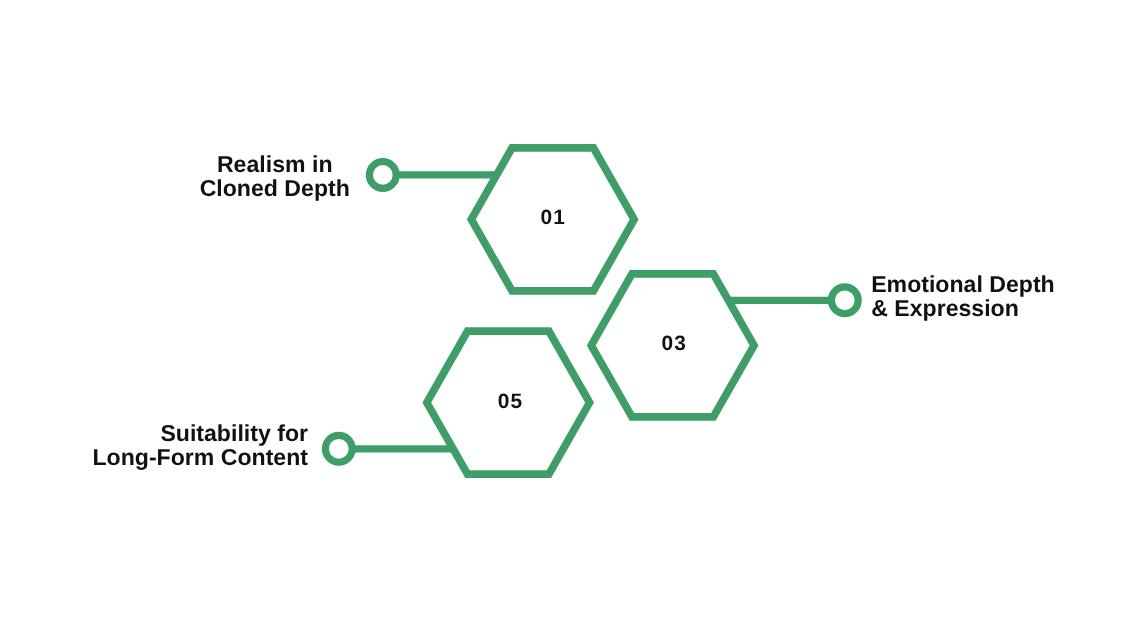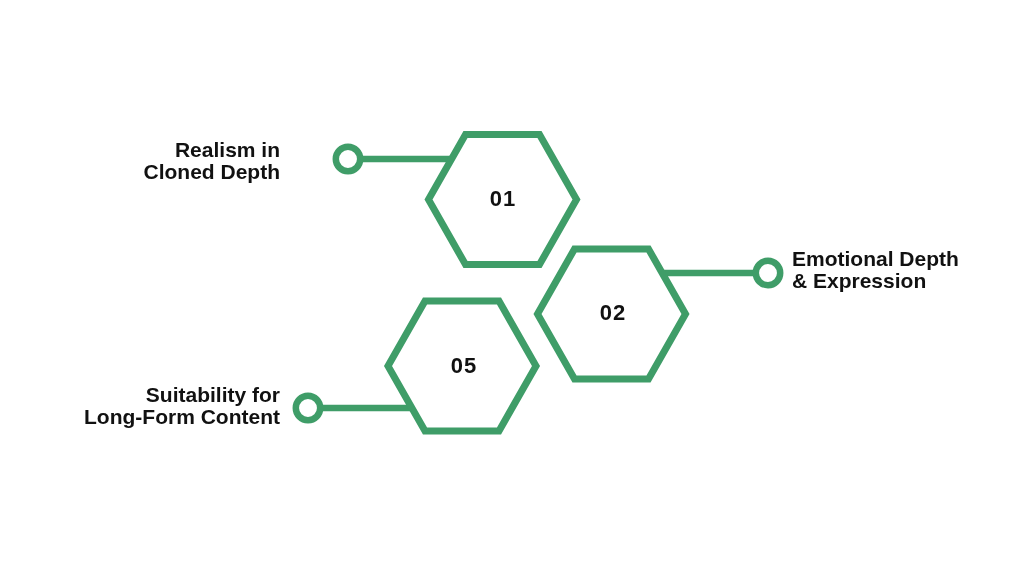--- a/index.html
+++ b/index.html
@@ -23,38 +23,38 @@
   }
   .shapes circle{
     fill:#ffffff;stroke:var(--accent);stroke-width:6.5;
   }
   .shapes polygon{
     fill:#ffffff;stroke:var(--accent);stroke-width:7;stroke-linejoin:miter;
   }
   .hex-number{
     position:absolute;
     transform:translate(-50%,-50%);
-    font-size:22px;
+    font-size:19px;
     font-weight:800;
     letter-spacing:1px;
     color:var(--ink);
     white-space:nowrap;
   }
   .num-1{left:503px;top:199px;}
   .num-2{left:613px;top:313px;}
   .num-3{left:464px;top:366px;}
   .label{
     position:absolute;
     font-size:21px;
     line-height:22px;
     font-weight:700;
     color:var(--ink);
     white-space:nowrap;
   }
-  .label-1{right:744px;top:139px;text-align:right;margin-left:48px;}
+  .label-1{right:706px;top:139px;text-align:center;margin-left:48px;}
   .label-2{left:792px;top:248px;text-align:left;}
   .label-3{right:744px;top:384px;text-align:right;}
 </style>
 </head>
 <body>
 
 <div class="canvas">
 
   <svg class="shapes" viewBox="0 0 1024 576" aria-hidden="true">
 
@@ -70,21 +70,21 @@
       <line x1="308" y1="408" x2="424" y2="408"></line>
       <circle cx="308" cy="408" r="12.2"></circle>
     </g>
 
     <polygon points="428.5,199.5 465.5,134.5 539.5,134.5 576.5,199.5 539.5,264.5 465.5,264.5"></polygon>
     <polygon points="537.5,314 574.5,249 648.5,249 685.5,314 648.5,379 574.5,379"></polygon>
     <polygon points="388,366 425,301 499,301 536,366 499,431 425,431"></polygon>
   </svg>
 
   <div class="hex-number num-1">01</div>
-  <div class="hex-number num-2">02</div>
+  <div class="hex-number num-2">03</div>
   <div class="hex-number num-3">05</div>
 
   <div class="label label-1">
     <div>Realism in</div>
     <div>Cloned Depth</div>
   </div>
   <div class="label label-2">
     <div>Emotional Depth</div>
     <div>&amp; Expression</div>
   </div>

